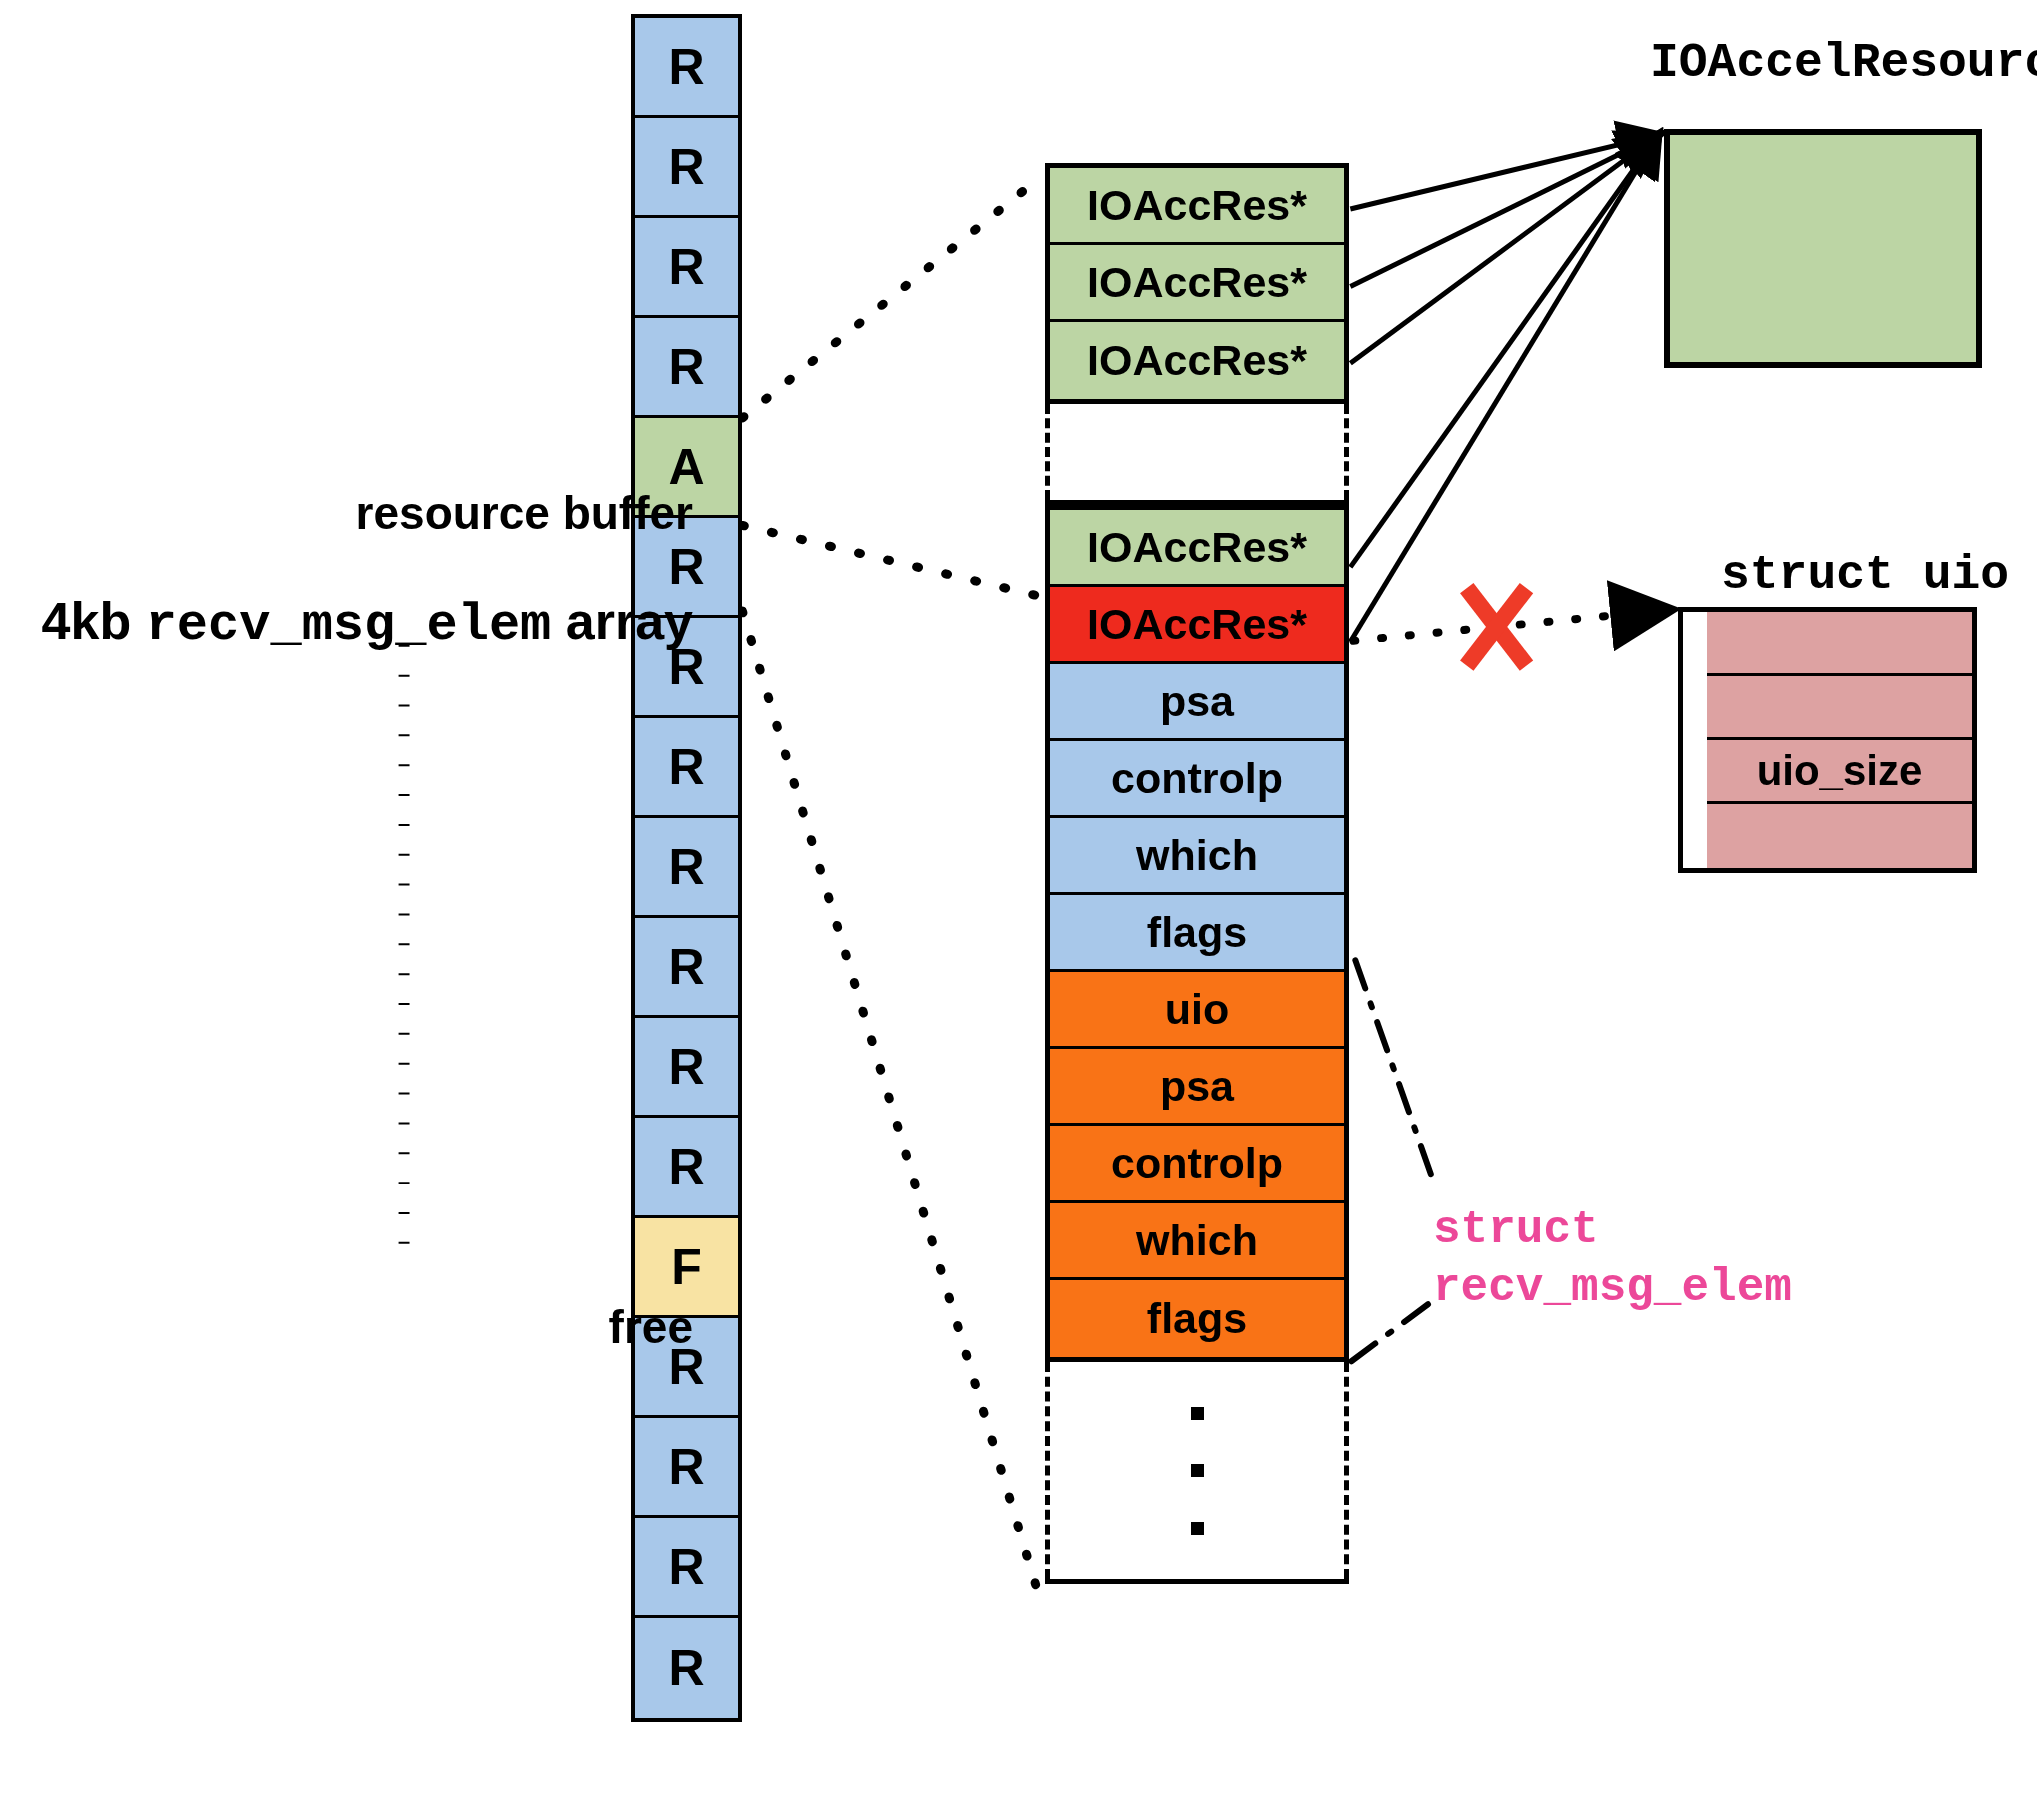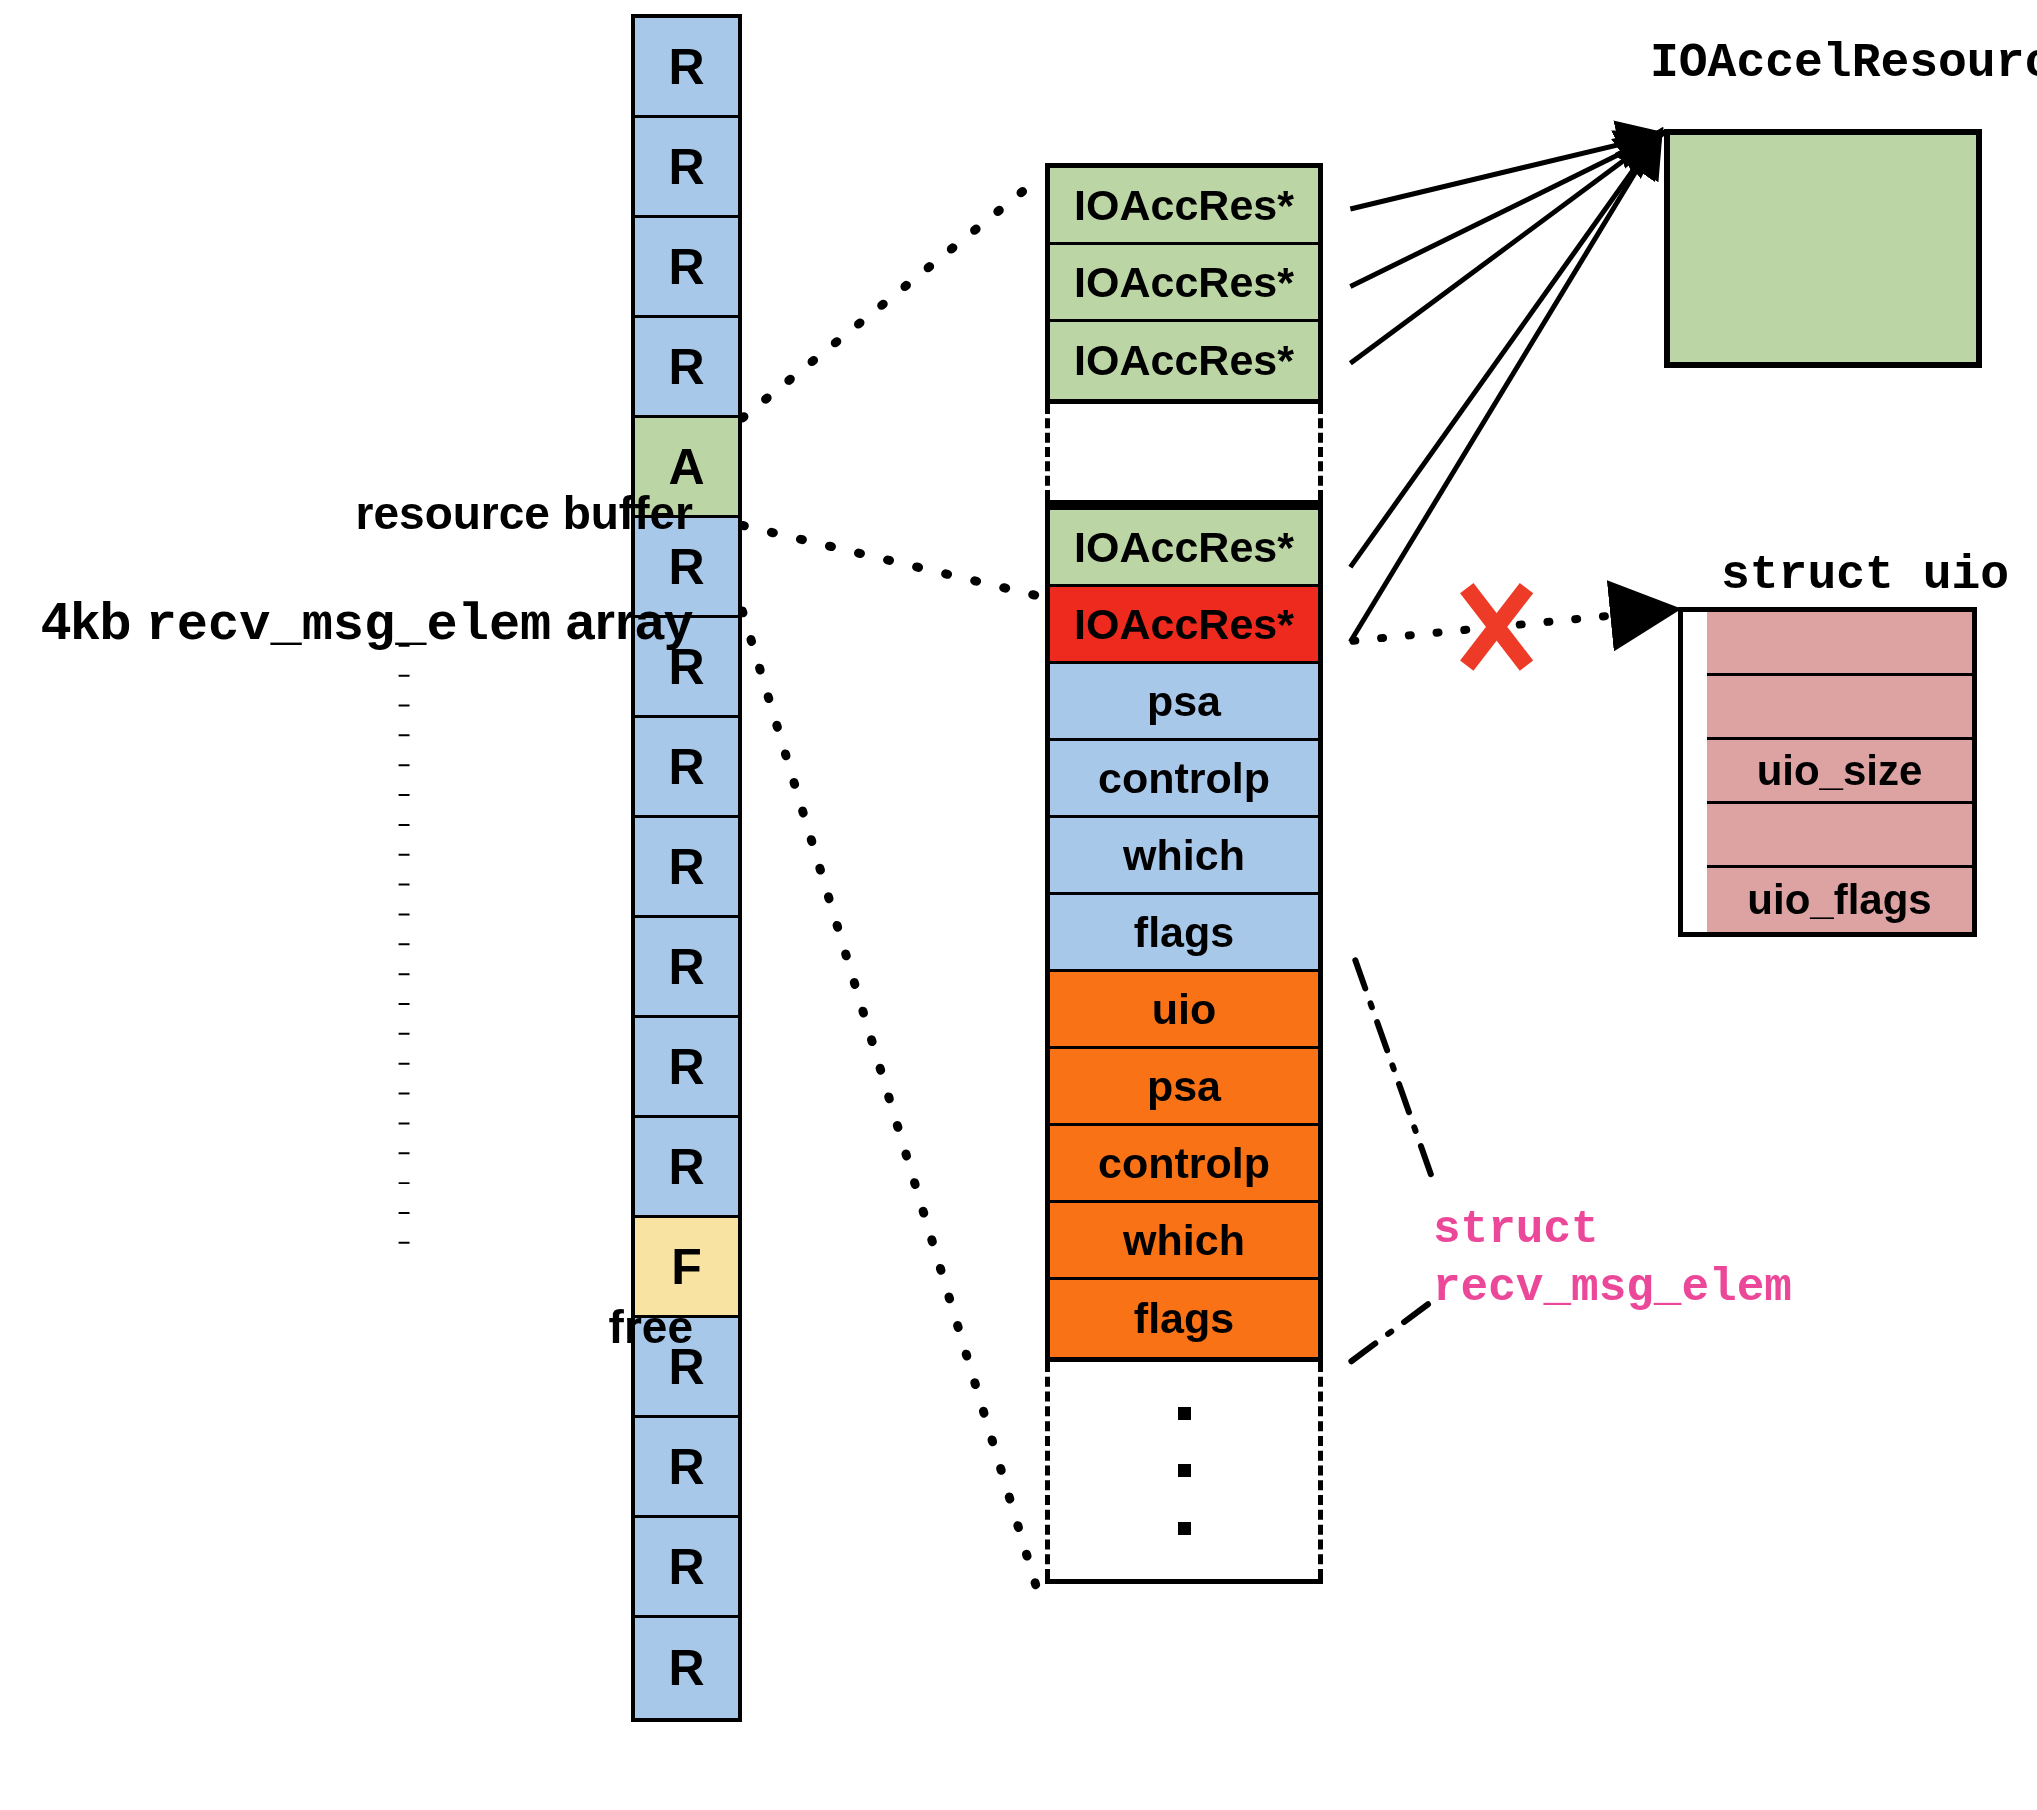--- a/index.html
+++ b/index.html
@@ -24,21 +24,21 @@
 
   
   .left-label{position:absolute;font-weight:bold;color:#000;white-space:nowrap;}
   #label-resource-buffer{right:1345px;top:486px;font-size:46px;
                          font-family:"Liberation Sans",sans-serif;}
   #label-array{right:1345px;top:591px;font-size:52px;}
   #label-array .mono{font-family:"Liberation Mono",monospace;}
   #label-free{right:1345px;top:1300px;font-size:46px;}
 
   
-  #struct-column{position:absolute;left:1045px;top:163px;width:278px;}
+  #struct-column{position:absolute;left:1045px;top:163px;width:304px;}
   .sect{border:5px solid #000;box-sizing:border-box;}
   .srow{height:77px;border-bottom:3px solid #000;box-sizing:border-box;
         display:flex;align-items:center;justify-content:center;
         font-size:43px;font-weight:bold;color:#000;line-height:1;}
   .srow:last-child{border-bottom:none;}
   .c-green{background:#bcd5a4;}
   .c-red{background:#ee2a1e;}
   .c-blue{background:#a8c8ea;}
   .c-purple{background:#f97316;}
 
@@ -261,19 +261,16 @@
       </div>
     <div class="urow">
         <span></span>
       </div>
     <div class="urow">
         <span>uio_size</span>
       </div>
     <div class="urow">
         <span></span>
       </div>
-    <div class="urow">
-        <span>uio_flags</span>
-      </div>
   </div>
 
 </div>
 
 
 </body></html>

